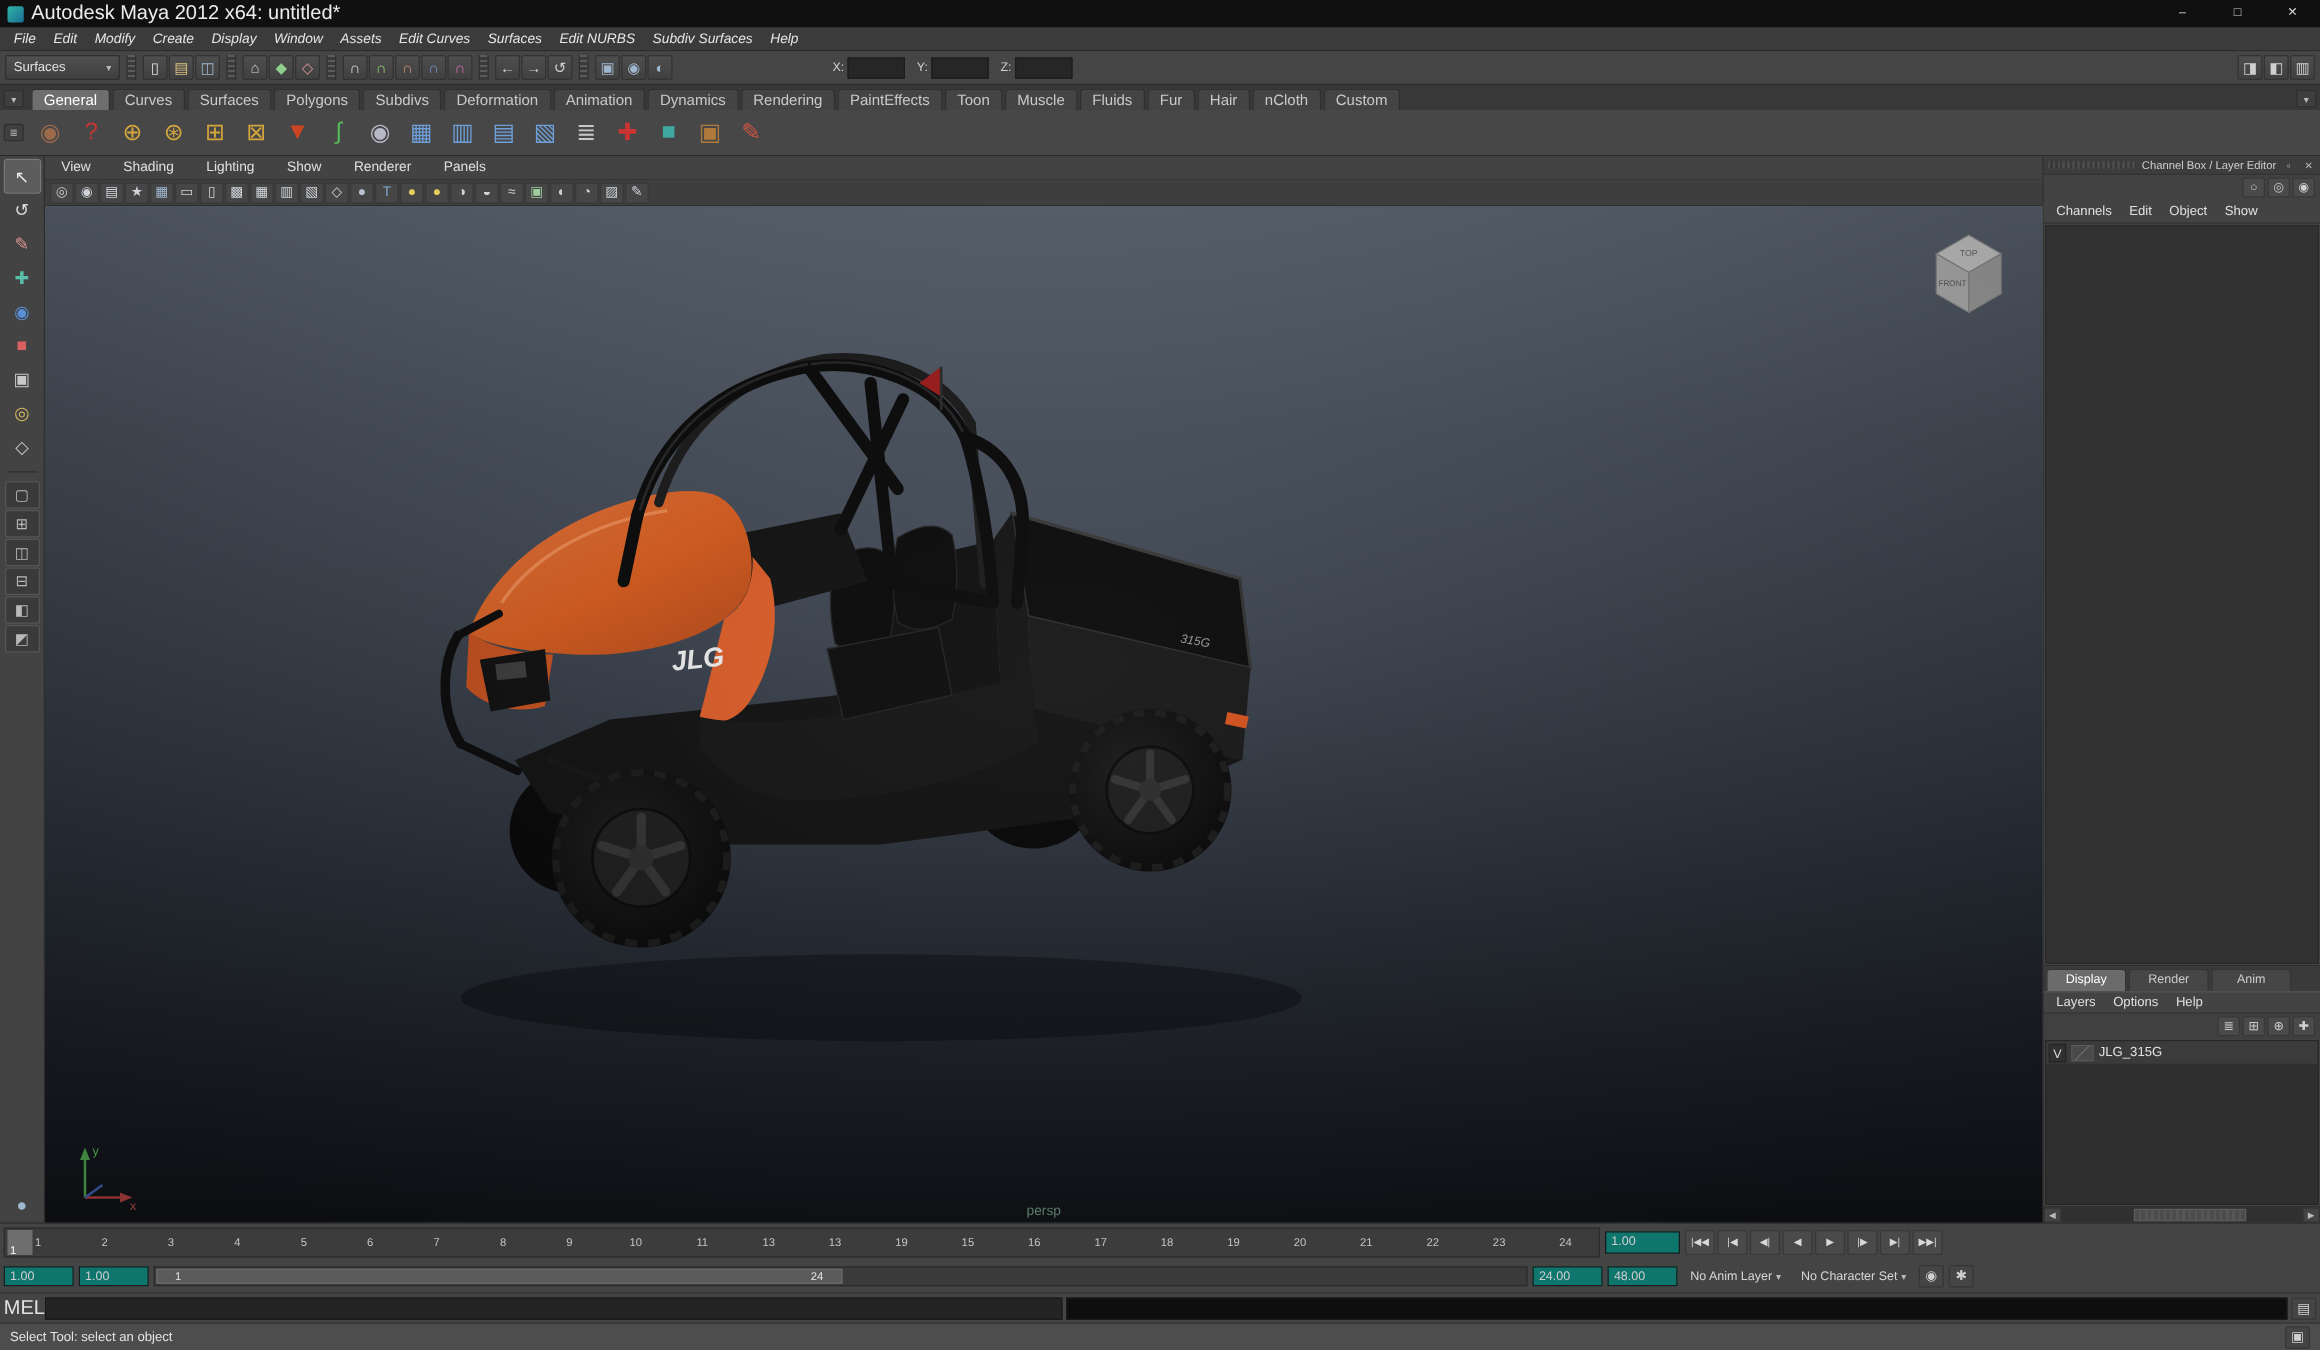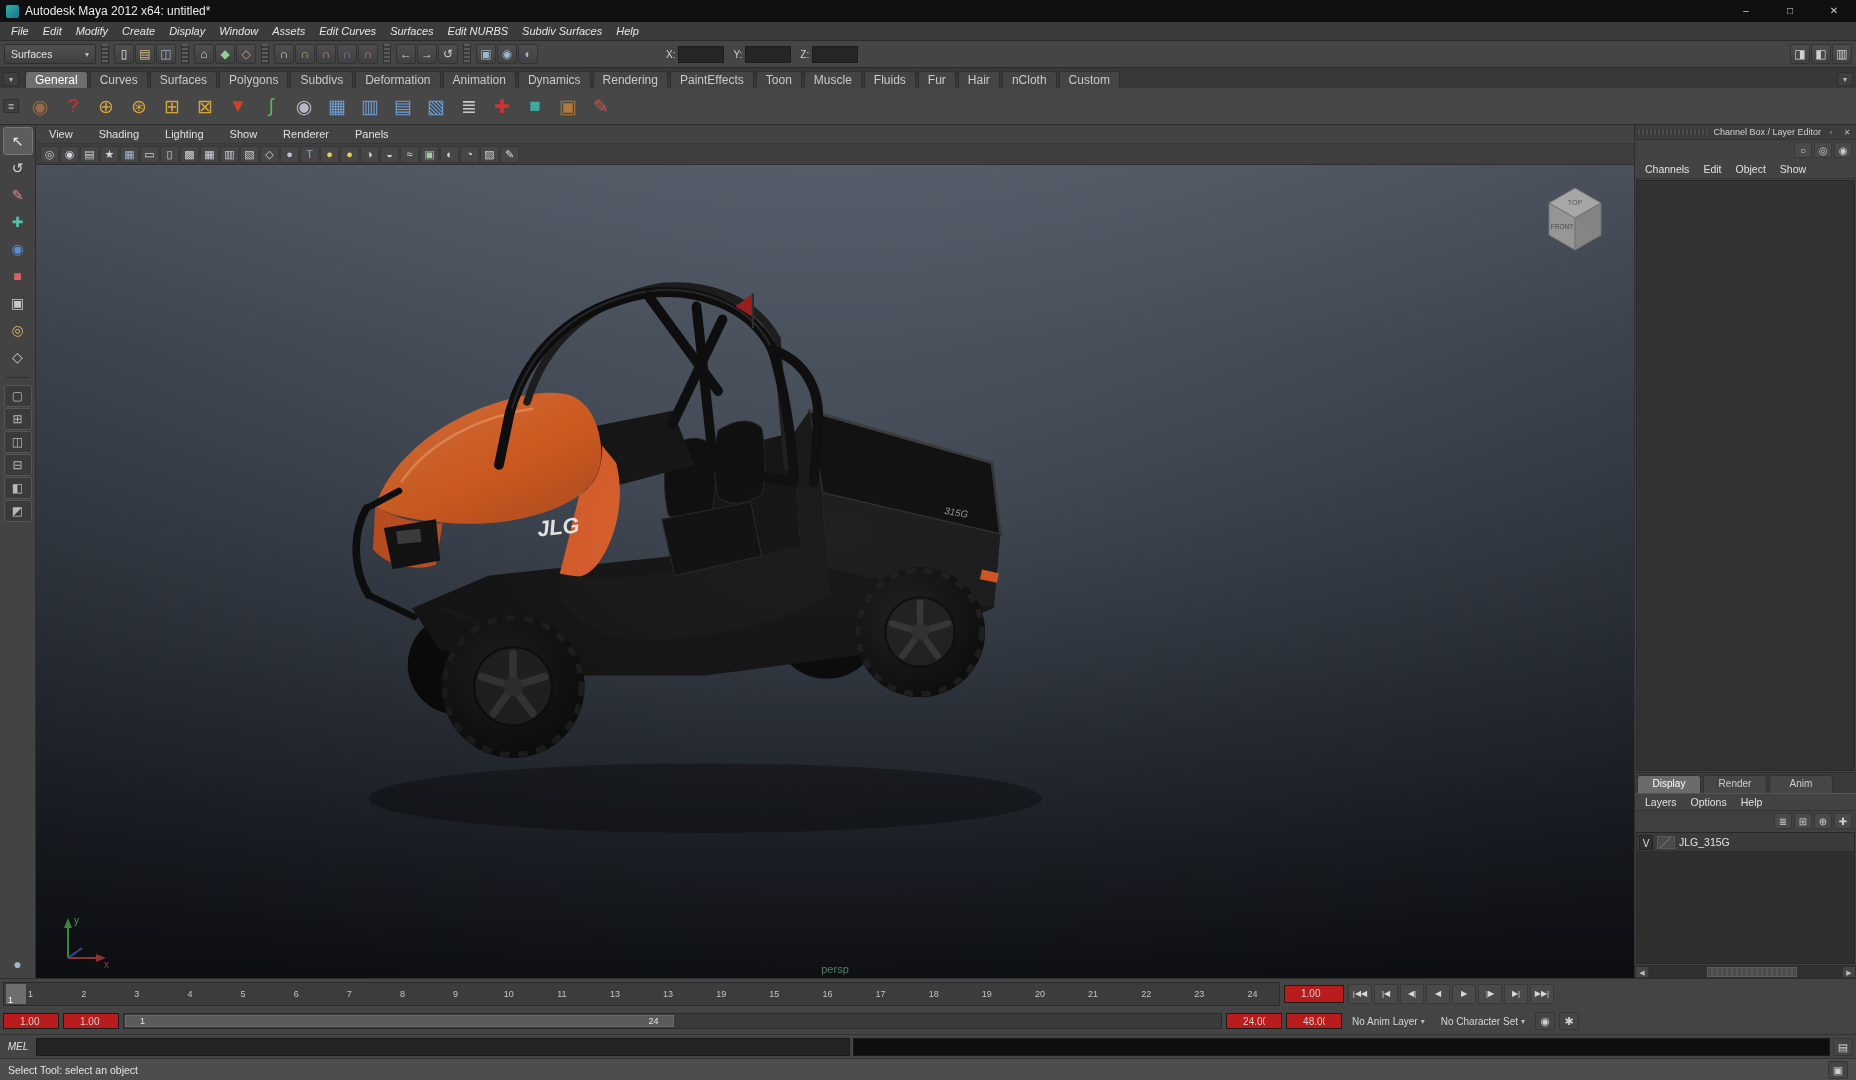--- a/index.html
+++ b/index.html
@@ -2,21 +2,21 @@
 <html><head>
 <meta charset="utf-8">
 <style>
   * { box-sizing: border-box; margin: 0; padding: 0; }
   body { width: 1856px; height: 1080px; font-family: "Liberation Sans", sans-serif; background: #444; overflow: hidden; }
   .window { width: 1856px; height: 1080px; display: flex; flex-direction: column; background: #444; }
 
   
   .titlebar { height: 22px; background: #101010; display: flex; align-items: center; padding-left: 6px; gap: 6px; flex: 0 0 auto; }
   .app-icon { width: 13px; height: 13px; border-radius: 2px; background: linear-gradient(135deg,#2fb3a8,#1b6f92); }
-  .title { font-size: 12px; color: #ececec; }
+  .title { font-size: 16px; color: #ececec; }
   .win-controls { margin-left: auto; display: flex; height: 100%; }
   .win-btn { width: 44px; text-align: center; color: #cfcfcf; font-size: 10px; line-height: 22px; }
 
   
   .menubar { height: 19px; background: #3b3b3b; display: flex; align-items: center; padding: 0 4px; border-bottom: 1px solid #2b2b2b; flex: 0 0 auto; }
   .menu-item { padding: 0 7px; font-size: 11px; color: #e6e6e6; white-space: nowrap; font-style: italic; }
 
   
   .statusline { height: 27px; background: #454545; display: flex; align-items: center; padding: 0 4px; gap: 2px; border-bottom: 1px solid #2b2b2b; flex: 0 0 auto; }
   .menuset { width: 92px; height: 20px; background: linear-gradient(#505050,#3f3f3f); border: 1px solid #2f2f2f; border-radius: 2px; display: flex; align-items: center; padding: 0 6px; font-size: 10.5px; color: #e2e2e2; }
@@ -89,38 +89,38 @@
   .scroll-track { flex: 1; position: relative; background: #303030; }
   .scroll-thumb { position: absolute; left: 30%; top: 1px; bottom: 1px; width: 90px; background: repeating-linear-gradient(90deg,#4c4c4c 0 3px,#565656 3px 5px); border: 1px solid #5c5c5c; }
 
   
   .ts-row { height: 30px; display: flex; align-items: center; background: #444; padding: 0 3px; gap: 4px; border-top: 1px solid #2e2e2e; flex: 0 0 auto; }
   .timeslider { position: relative; flex: 1; height: 24px; background: #3c3c3c; border: 1px solid #2b2b2b; }
   .ts-cells { display: flex; height: 100%; }
   .ts-cell { flex: 1; text-align: center; font-size: 9px; color: #c4c4c4; line-height: 22px; }
   .ts-marker { position: absolute; left: 2px; top: 1px; bottom: 1px; width: 20px; background: rgba(160,160,160,0.5); }
   .ts-marker span { position: absolute; bottom: -1px; left: 2px; font-size: 9px; color: #fff; }
-  .nfield { background: #b91c1c; border: 1px solid #1b1b1b; color: #cfcfcf; font-size: 10px; padding: 1px 16px; }
+  .nfield { background: #0f766e; border: 1px solid #1b1b1b; color: #cfcfcf; font-size: 10px; padding: 1px 4px; }
   .ts-time { width: 60px; height: 18px; }
   .transport { display: flex; gap: 2px; }
   .tr-btn { min-width: 24px; height: 20px; background: #4a4a4a; border: 1px solid #383838; border-radius: 2px; color: #d8d8d8; font-size: 8px; line-height: 18px; text-align: center; padding: 0 2px; white-space: nowrap; }
   .ts-spacer { width: 295px; }
 
   
   .rs-row { height: 26px; display: flex; align-items: center; gap: 4px; padding: 0 3px; background: #444; flex: 0 0 auto; }
   .rs-f { width: 56px; height: 16px; }
   .range-track { flex: 1; height: 16px; background: #3a3a3a; border: 1px solid #2b2b2b; position: relative; }
   .range-bar { position: absolute; left: 1px; top: 1px; bottom: 1px; width: 50%; background: #5a5a5a; border: 1px solid #6a6a6a; display: flex; align-items: center; justify-content: space-between; padding: 0 14px; font-size: 9px; color: #e6e6e6; }
   .rs-dd { display: flex; align-items: center; gap: 3px; padding: 0 6px; height: 18px; font-size: 10px; color: #d6d6d6; white-space: nowrap; }
   .rs-icon { width: 20px; height: 18px; text-align: center; line-height: 16px; font-size: 11px; color: #cfcfcf; background: #454545; border: 1px solid #363636; border-radius: 2px; flex: 0 0 auto; }
   .rs-spacer { width: 270px; }
 
   
   .cmd-row { height: 24px; display: flex; align-items: center; gap: 3px; padding: 0 3px; background: #444; border-top: 1px solid #333; flex: 0 0 auto; }
-  .cmd-label { font-size: 10px; color: #e0e0e0; width: 30px; text-align: center; font-style: italic; }
+  .cmd-label { font-size: 16px; color: #e0e0e0; width: 30px; text-align: center; }
   .cmd-input { width: 44%; height: 18px; background: #242424; border: 1px solid #1a1a1a; color: #ddd; font-size: 11px; font-family: "DejaVu Sans Mono", monospace; padding: 0 4px; }
   .cmd-result { flex: 1; height: 18px; background: #0e0e0e; border: 1px solid #1a1a1a; }
   .help-row { height: 22px; display: flex; align-items: center; padding: 0 8px; background: #4d4d4d; border-top: 1px solid #333; font-size: 10.5px; color: #e4e4e4; flex: 0 0 auto; gap: 6px; }
   .hl-spacer { flex: 1; }
   .caret { font-size: 8px; color: #bbb; }
 </style>
 </head>
 <body>
 
 <div class="window">

